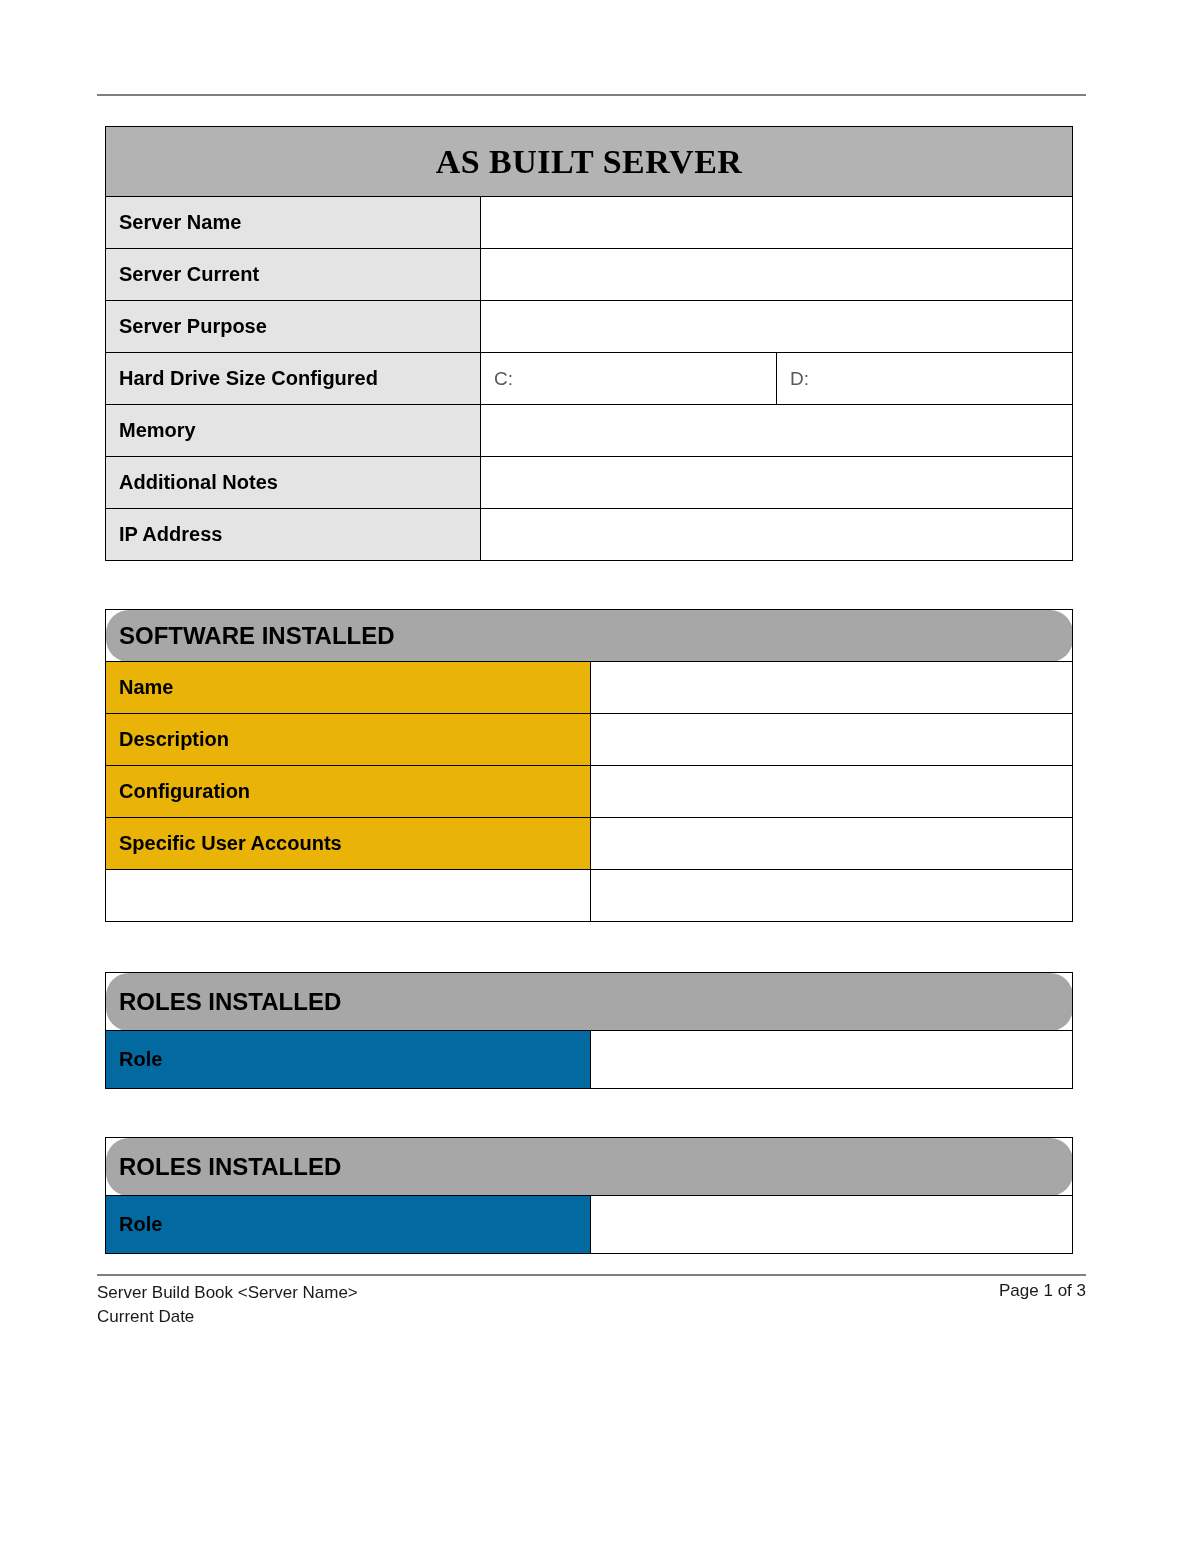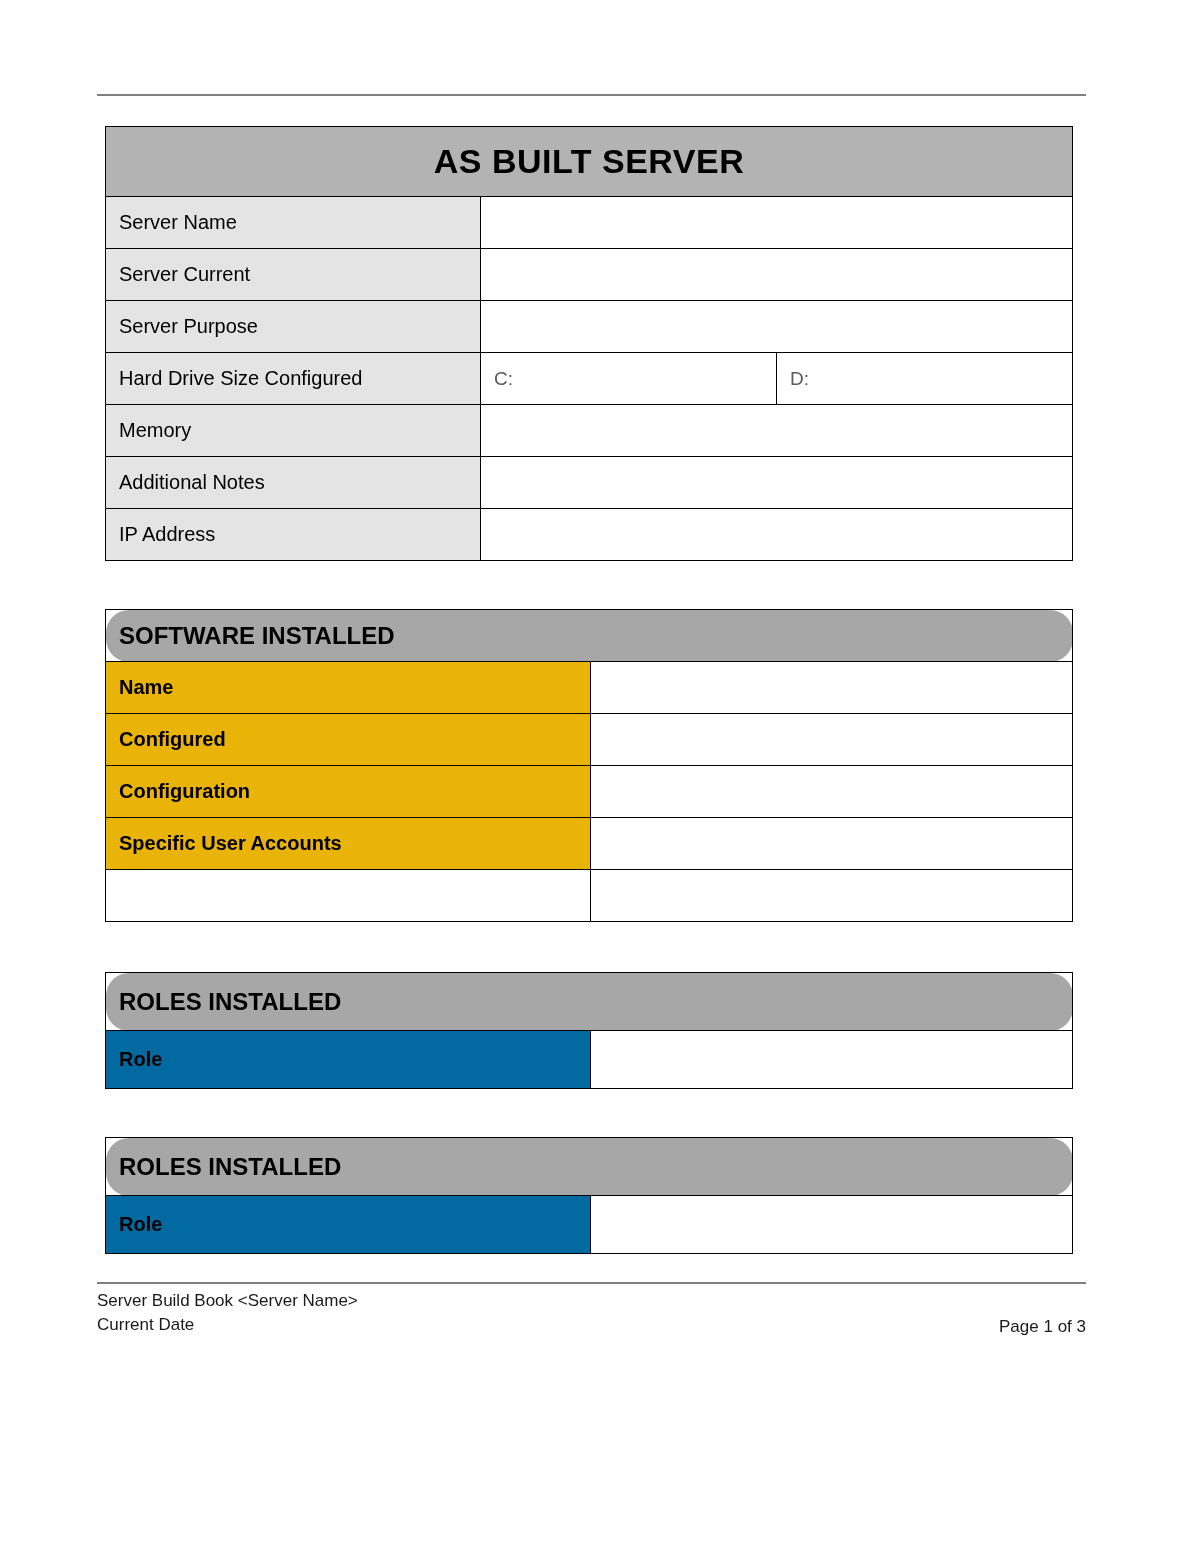--- a/index.html
+++ b/index.html
@@ -46,24 +46,25 @@
   }
   .tbl1 { margin-top: 30px; }
   .tbl1 td { height: 52px; }
   .tbl1 td.main-title {
     height: 70px;
     background: var(--main_header_bg, #b3b3b3);
     text-align: center;
     font-weight: bold;
     font-size: 34px;
     letter-spacing: 0.5px;
+    font-family: Liberation Serif, serif;
   }
   .tbl1 td.lbl {
     background: var(--label_bg, #e4e4e4);
-    font-weight: normal;
+    font-weight: bold;
     margin-top: 47px;
   }
   td.prefix {
     color: #595959;
     font-size: 19px;
     font-weight: normal;
   }
   td.section-title {
     height: 55px;
     background: var(--section_header_bg, #a7a7a7);
@@ -72,28 +73,28 @@
     border-radius: 23px;
   }
   .tbl2 { margin-top: 48px; }
   .tbl2 td { height: 52px; }
   .tbl2 td.lbl { font-weight: bold; background: #eab308; }
   .tbl3 { margin-top: 50px; }
   .tbl3 td { height: 58px; }
   .tbl3 td.lbl { font-weight: bold; background: #0369a1; }
   .tbl4 { margin-top: 48px; }
   .footer {
-    margin-top: 28px;
+    margin-top: 20px;
     margin-left: -8px;
     margin-right: -14px;
     border-top: 2px solid #7f7f7f;
     padding-top: 5px;
     display: flex;
     justify-content: space-between;
-    align-items: flex-end;
+    align-items: flex-start;
     font-size: 17px;
     color: #1a1a1a;
   }
   .footer-left div { line-height: 24px; }
   .val { background: #ffffff; }
 </style>
 </head>
 <body>
 
 <div class="content">
@@ -150,21 +151,21 @@
       </colgroup>
     <tbody>
         <tr>
       <td colspan="2" class="section-title">SOFTWARE INSTALLED</td>
     </tr>
     <tr>
       <td class="lbl">Name</td>
       <td class="val"></td>
     </tr>
     <tr>
-      <td class="lbl">Configured</td>
+      <td class="lbl">Description</td>
       <td class="val"></td>
     </tr>
     <tr>
       <td class="lbl">Configuration</td>
       <td class="val"></td>
     </tr>
     <tr>
       <td class="lbl">Specific User Accounts</td>
       <td class="val"></td>
     </tr>

